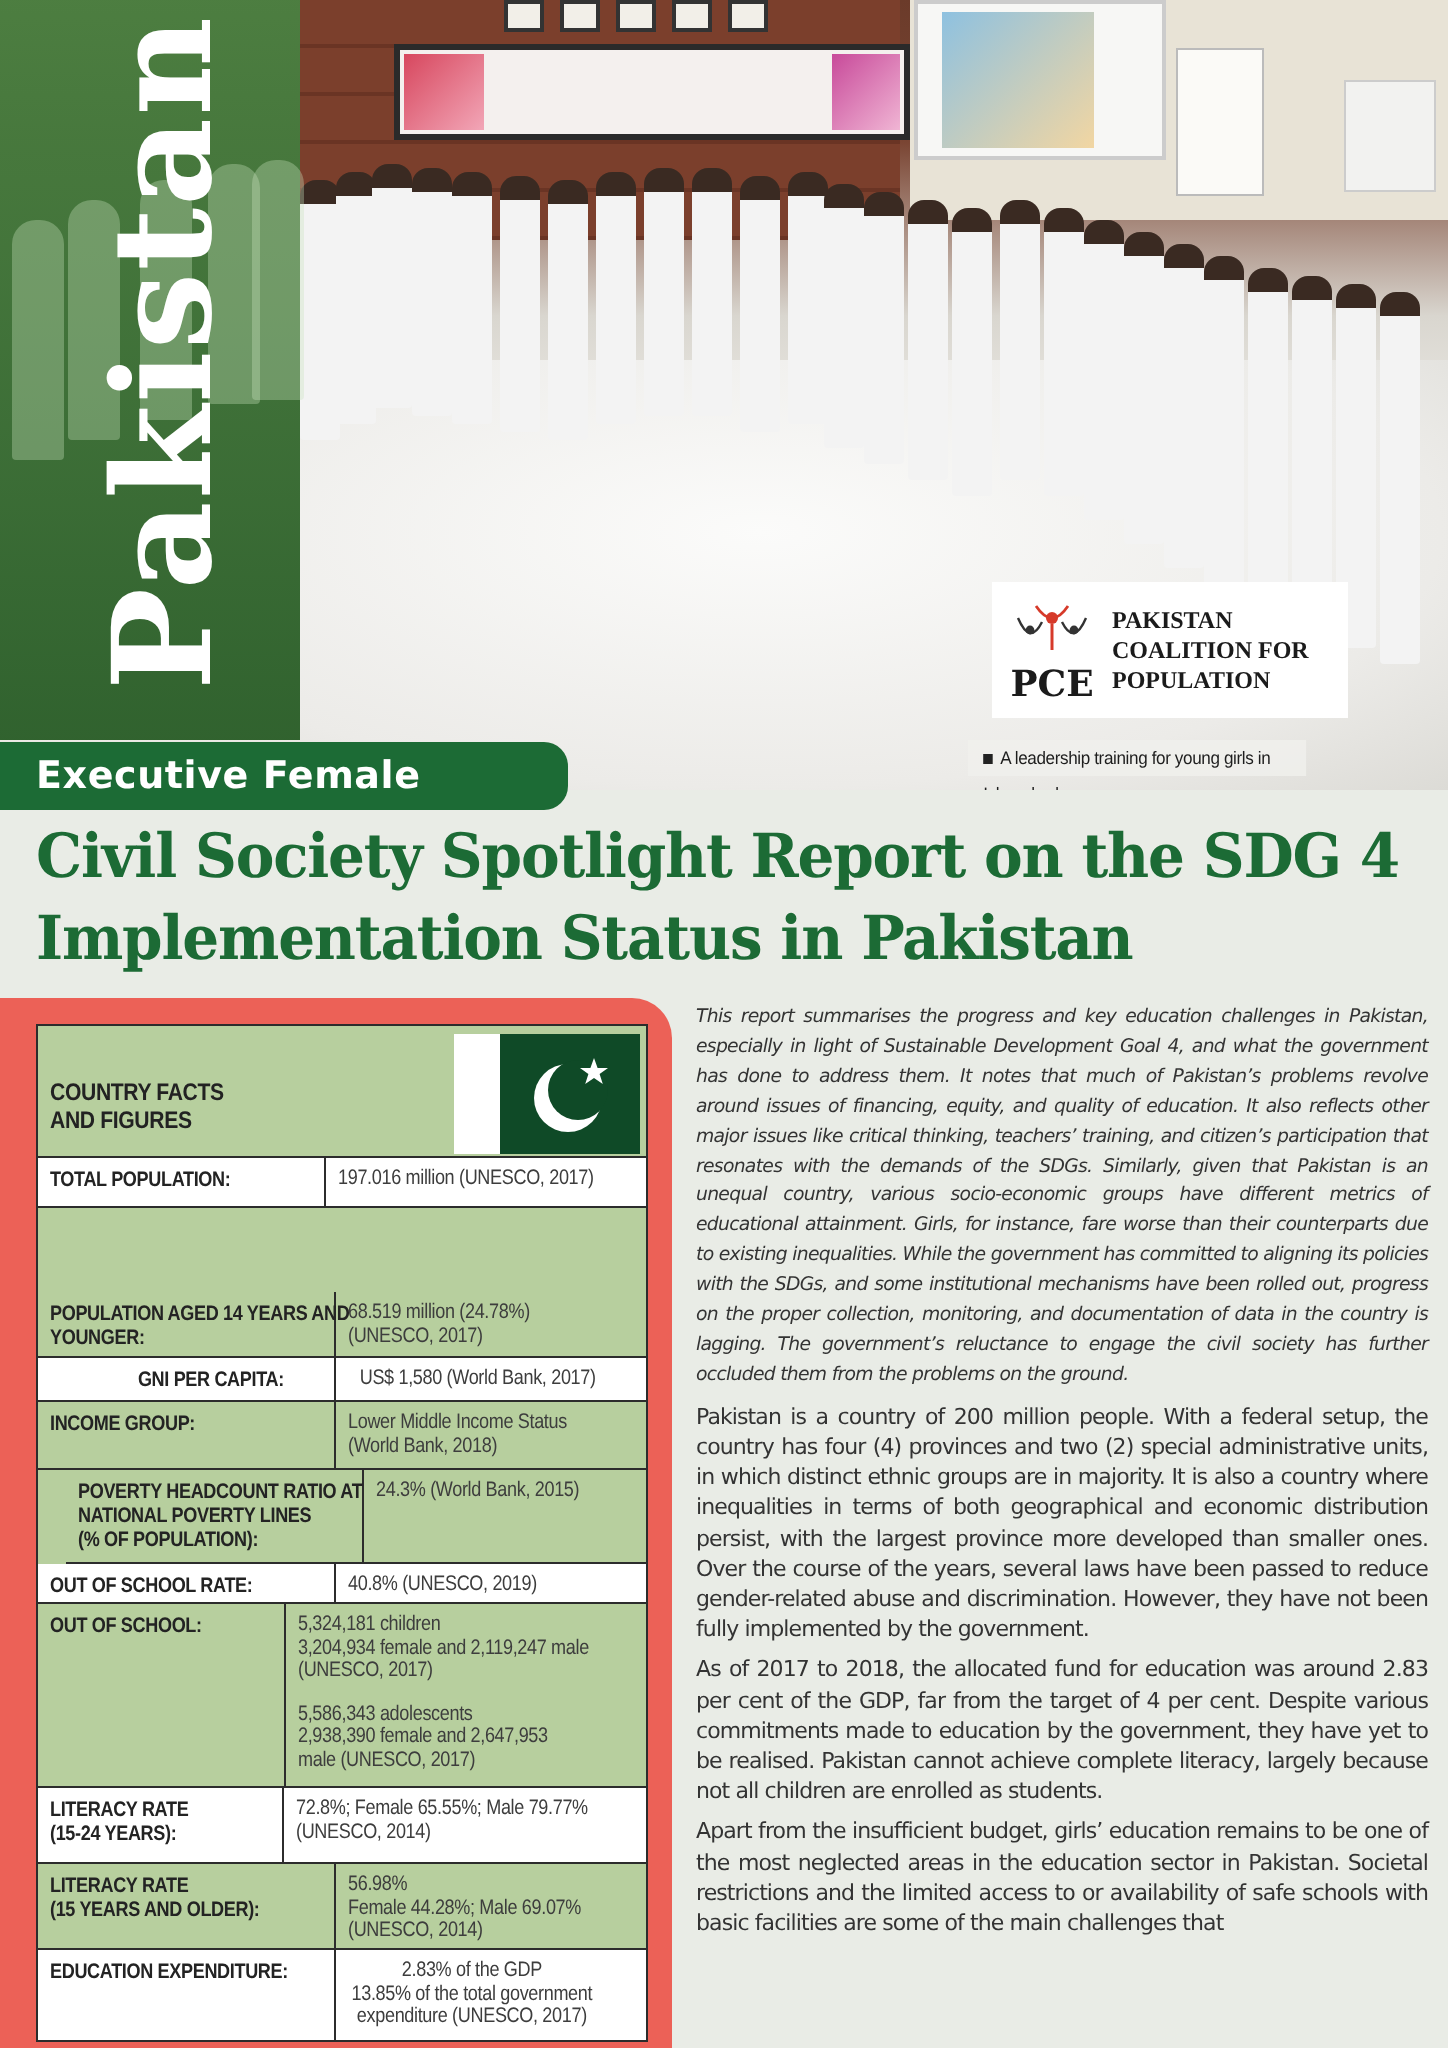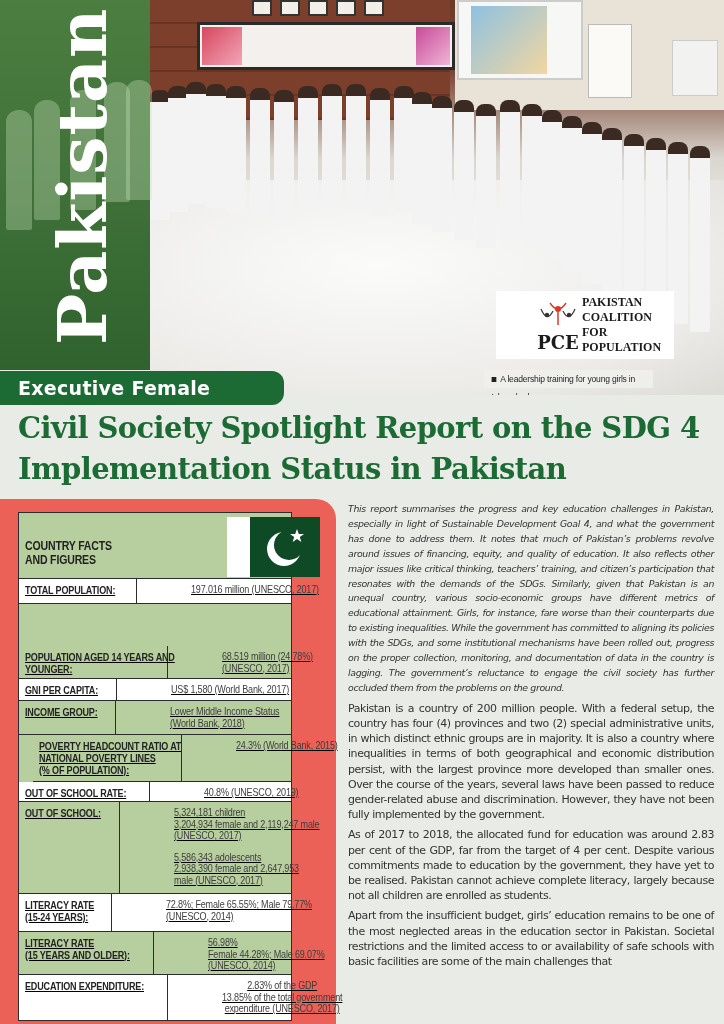--- a/index.html
+++ b/index.html
@@ -25,43 +25,43 @@
   .hero .floor { position: absolute; left: 150px; top: 180px; width: 574px; height: 215px;
     background: radial-gradient(ellipse at 40% 40%, #fbfbfa 0%, #ecebe8 70%, #dcdbd6 100%); }
   .hero .girls { position: absolute; left: 150px; top: 80px; width: 574px; height: 190px; }
   .hero .girl { position: absolute; width: 20px; height: 120px; background: linear-gradient(180deg,#3a2a22 0 12px, #f3f3f3 12px 100%); border-radius: 8px 8px 2px 2px; }
   .hero .green-panel { position: absolute; left: 0; top: 0; width: 150px; height: 370px; background: rgba(58,110,52,0.88);
     background-image: linear-gradient(180deg, rgba(78,128,66,0.9), rgba(46,96,44,0.92)); }
   .hero .green-panel .ghost { position: absolute; width: 26px; height: 120px; background: rgba(200,225,190,0.35); border-radius: 12px 12px 2px 2px; }
   .country-title { position: absolute; left: 48px; top: 345px; transform-origin: left top; transform: rotate(-90deg);
     font-family: "DejaVu Serif", serif; font-weight: bold; font-size: 68px; color: #ffffff; letter-spacing: 1px; white-space: nowrap; line-height: 1; }
   .pce-logo { position: absolute; left: 496px; top: 291px; width: 178px; height: 68px; background: #fff; display: flex; align-items: center; padding: 0 6px; }
-  .pce-logo .mark { width: 48px; height: 56px; position: relative; margin-left: 32px; }
+  .pce-logo .mark { width: 48px; height: 56px; position: relative; }
   .pce-logo .mark .tri { position: absolute; left: 6px; top: 4px; width: 36px; height: 26px; }
   .pce-logo .mark .acr { position: absolute; left: 0; bottom: 0; width: 48px; text-align: center; font: bold 18px "DejaVu Serif", serif; color: #1b1b1b; letter-spacing: 0px; }
   .pce-logo .name { margin-left: 6px; font: bold 12px "Liberation Serif", serif; color: #1b1b1b; line-height: 15px; }
   .caption { position: absolute; left: 484px; top: 370px; width: 178px; height: 18px; background: rgba(240,240,236,0.85);
     font: 9px "Liberation Sans", sans-serif; color: #1e1e1e; line-height: 18px; padding-left: 8px; letter-spacing: -0.2px; transform: scaleX(0.95); transform-origin: left; }
   .caption .sq { display: inline-block; width: 5px; height: 5px; background: #222; margin-right: 4px; vertical-align: middle; }
 
   
   .exec-tab { position: absolute; left: 0; top: 371px; width: 284px; height: 34px; background: #1c6b35; border-radius: 0 12px 12px 0;
     color: #fff; font: bold 19px "DejaVu Sans", sans-serif; line-height: 34px; padding-left: 18px; letter-spacing: 0.3px; }
 
   .main-title { position: absolute; left: 18px; top: 408px; width: 700px; font-family: "DejaVu Serif", serif; font-weight: bold;
     font-size: 29px; line-height: 39px; color: #1c6b35; letter-spacing: -0.6px; transform: scaleY(1.05); transform-origin: top; }
 
   
   .facts-frame { position: absolute; left: 0; top: 499px; width: 336px; height: 525px; background: #ec6157; border-radius: 0 20px 0 0; }
-  .facts { position: absolute; left: 18px; top: 512px; width: 274px; border: 1px solid #2c2c2c; border-collapse: collapse; background: #b7cf9e; text-decoration: underline; }
+  .facts { position: absolute; left: 18px; top: 512px; width: 306px; border: 1px solid #2c2c2c; border-collapse: collapse; background: #b7cf9e; }
   .facts .head { height: 66px; position: relative; border-bottom: 1px solid #2c2c2c; background: #b7cf9e; }
   .facts .head .ht { position: absolute; left: 6px; top: 26px; font: bold 12px "Liberation Sans", sans-serif; color: #222; line-height: 14px; letter-spacing: -0.2px; transform: scaleX(0.88); transform-origin: left; }
   .flag { position: absolute; left: 208px; top: 4px; width: 93px; height: 60px; background: #fff; }
   .flag .green { position: absolute; left: 23px; top: 0; width: 70px; height: 60px; background: #0f4a27; }
-  .row { display: flex; border-bottom: 1px solid #2c2c2c; gap: 48px; }
+  .row { display: flex; border-bottom: 1px solid #2c2c2c; }
   .row:last-child { border-bottom: none; }
   .row.white { background: #ffffff; }
   .row.green { background: #b7cf9e; }
   .row .k { width: 149px; padding: 5px 6px 2px 6px; border-right: 1px solid #2c2c2c; font: bold 10.5px "Liberation Sans", sans-serif; color: #232323; line-height: 12px; letter-spacing: -0.2px; }
   .row .k span, .row .v span { display: block; transform: scaleX(0.86); transform-origin: left; white-space: nowrap; }
   .row .v { flex: 1; padding: 5px 5px 2px 6px; font: 10.5px "Liberation Sans", sans-serif; color: #3d3d3d; line-height: 11.5px; letter-spacing: -0.2px; }
   .row .v .gap { height: 10px; }
 
   
   .body-col { position: absolute; left: 348px; top: 502px; width: 366px; }
@@ -189,21 +189,21 @@
       <div class="row green" style="height: 33px; margin-top: 42px;">
         <div class="k">
           <span>POPULATION AGED 14 YEARS AND</span>
           <span>YOUNGER:</span>
         </div>
         <div class="v">
           <span>68.519 million (24.78%)</span>
           <span>(UNESCO, 2017)</span>
         </div>
       </div>
-      <div class="row white" style="height: 22px;">
+      <div class="row white" style="height: 22px; text-align: right;">
         <div class="k">
           <span>GNI PER CAPITA:</span>
         </div>
         <div class="v">
           <span>US$ 1,580 (World Bank, 2017)</span>
         </div>
       </div>
       <div class="row green" style="height: 34px;">
         <div class="k">
           <span>INCOME GROUP:</span>

